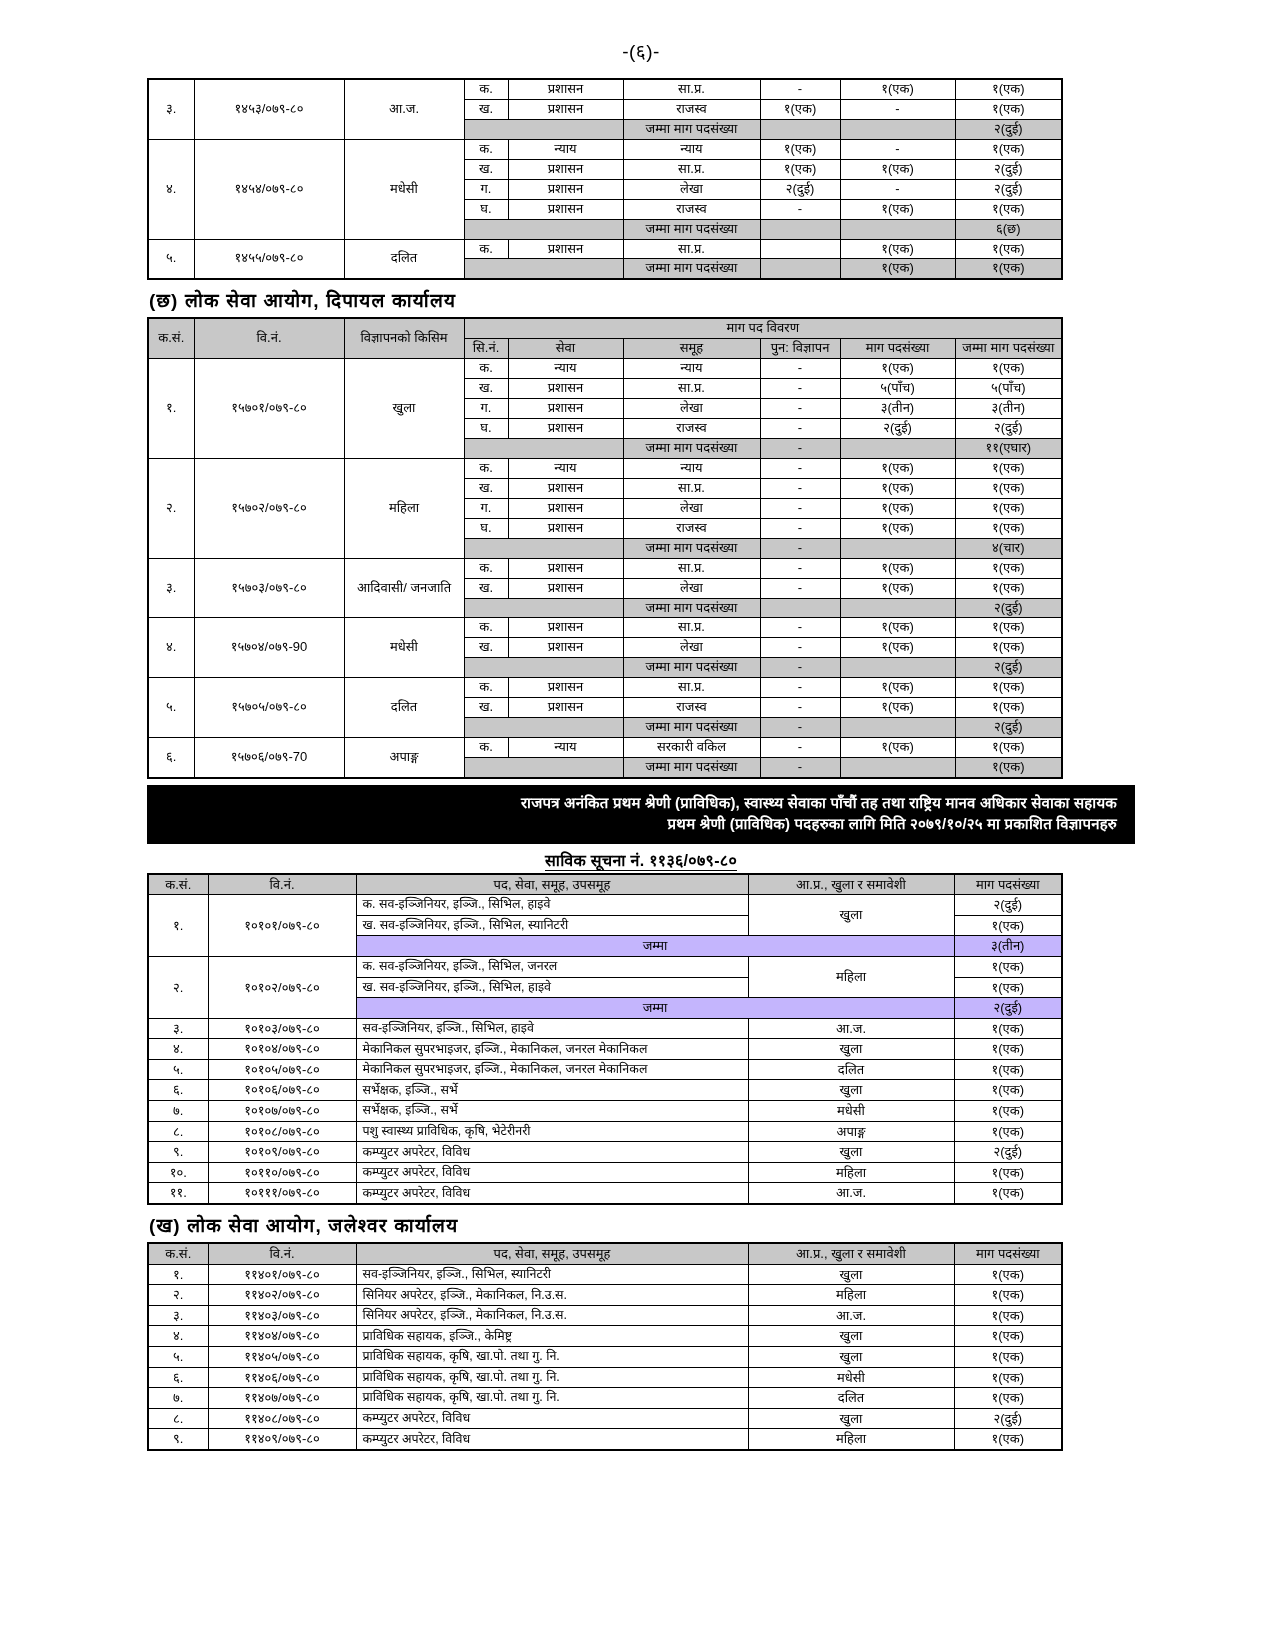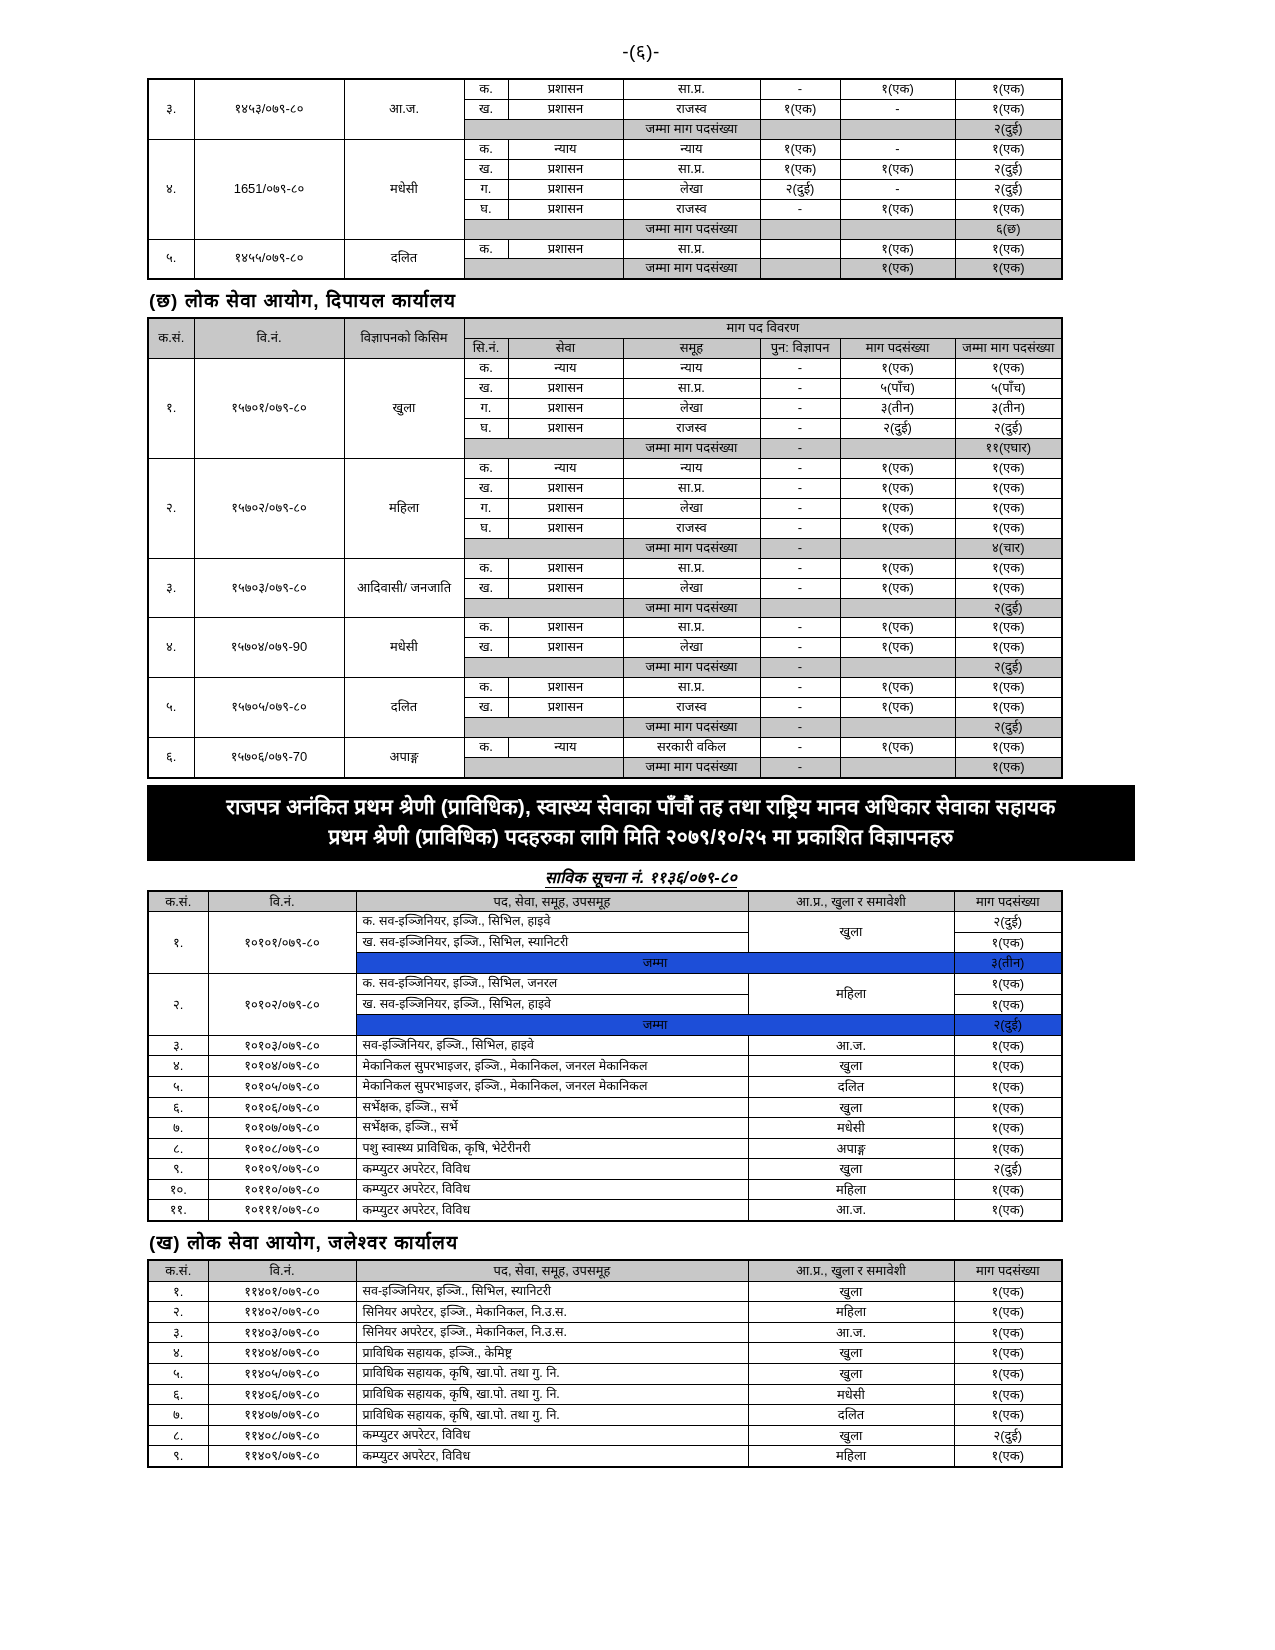--- a/index.html
+++ b/index.html
@@ -40,51 +40,50 @@
     border: 1px solid #000;
     padding: 2px 4px;
     vertical-align: middle;
     line-height: 1.15;
     font-weight: normal;
     word-wrap: break-word;
   }
   .c { text-align: center; }
   .l { text-align: left; margin-left: 12px; }
   .shade { background: #c8c8c8; }
-  .shade-lite { background: #1d4ed8; }
+  .shade-lite { background: #c4b5fd; }
   .hdr { background: #c8c8c8; font-weight: bold; text-align: center; }
   .thicktop > td { border-top: 3px double #000; }
   .outer { border: 2px solid #000; }
 
   .sec-title {
     font-size: 19px;
     font-weight: bold;
     letter-spacing: 1.2px;
     margin: 7px 0 4px 0;
     padding-left: 2px;
   }
 
   .banner {
     background: #000;
     color: #fff;
-    text-align: center;
-    font-size: 21px;
+    text-align: right;
+    font-size: 15px;
     font-weight: bold;
     line-height: 1.42;
     padding: 7px 18px 9px 18px;
     margin-top: 6px;
     letter-spacing: .2px;
   }
   .notice-no {
     text-align: center;
     font-size: 16px;
     font-weight: bold;
     padding: 5px 0 2px 0;
     letter-spacing: .3px;
-    font-style: italic;
   }
   .notice-no span {
     border-bottom: 1px solid #000;
     padding-bottom: 1px;
   }
 
   table.simple { border-collapse: collapse; width: 914px; table-layout: fixed; font-size: 13px; }
   table.simple td, table.simple th {
     border: 1px solid #000;
     padding: 2px 6px;
@@ -136,21 +135,21 @@
         </tr>
         <tr>
           <td class="shade" colspan="2"></td>
           <td class="shade c">जम्मा माग पदसंख्या</td>
           <td class="shade c"></td>
           <td class="shade c"></td>
           <td class="shade c">२(दुई)</td>
         </tr>
         <tr class="thicktop">
           <td class="c" rowspan="5">४.</td>
-          <td class="c" rowspan="5">1651/०७९-८०</td>
+          <td class="c" rowspan="5">१४५४/०७९-८०</td>
           <td class="c" rowspan="5">मधेसी</td>
           <td class="c">क.</td>
           <td class="c">न्याय</td>
           <td class="c">न्याय</td>
           <td class="c">१(एक)</td>
           <td class="c">-</td>
           <td class="c">१(एक)</td>
         </tr>
         <tr>
           <td class="c">ख.</td>

